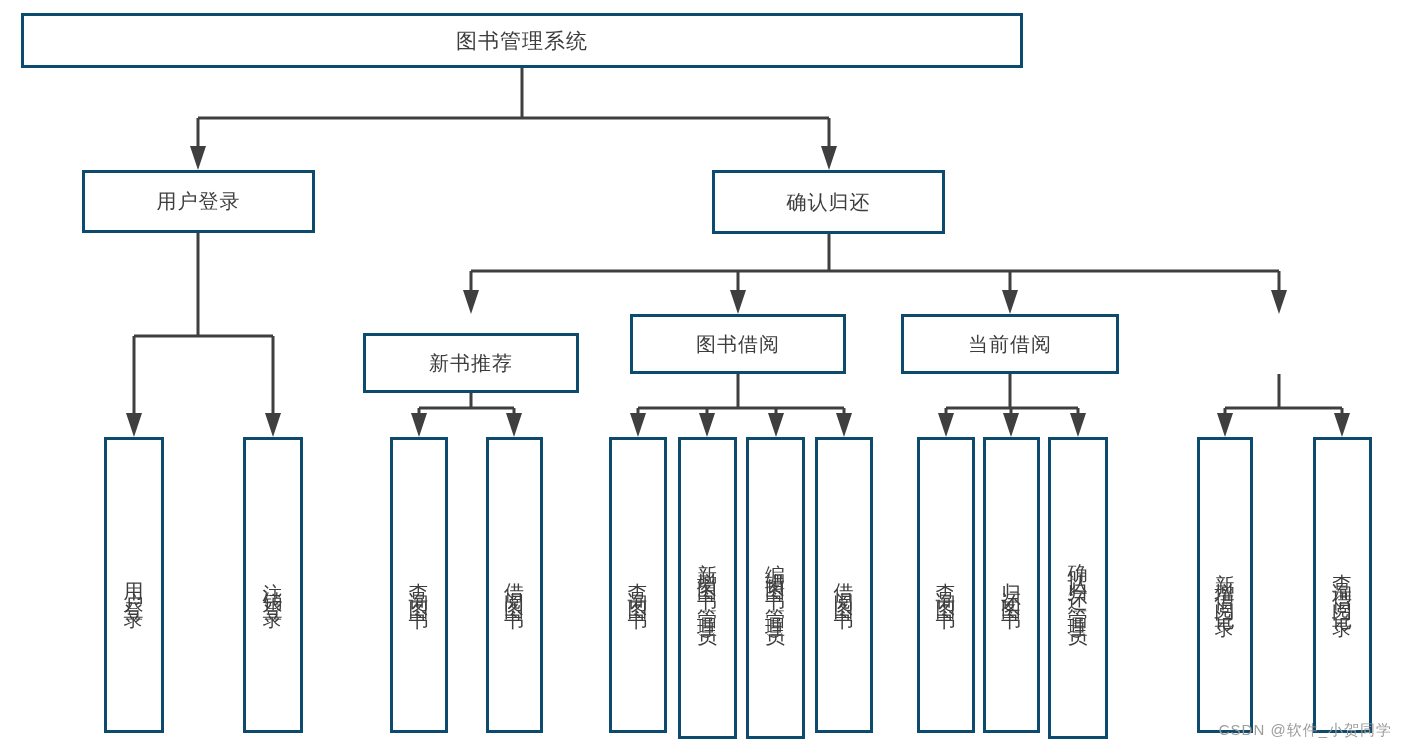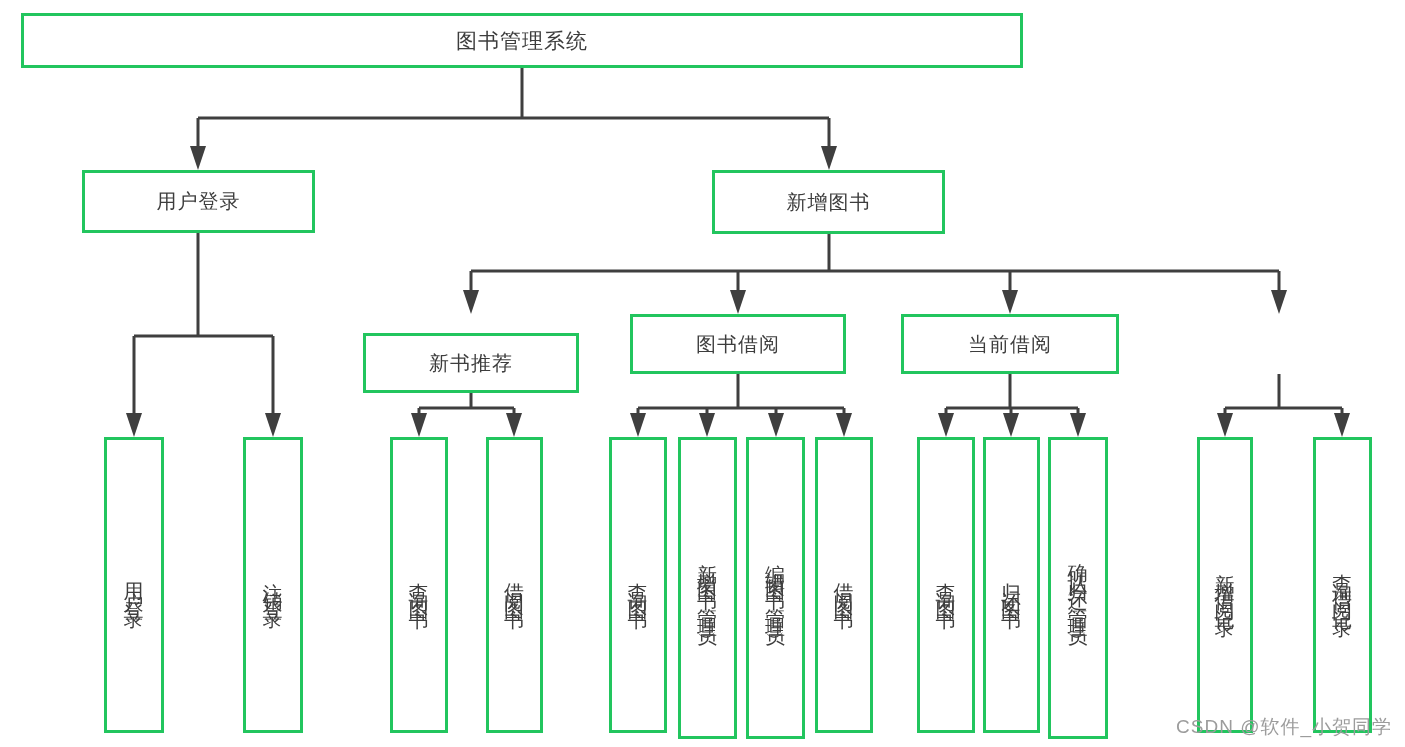--- a/index.html
+++ b/index.html
@@ -13,21 +13,21 @@
   }
   .connectors {
     position: absolute;
     left: 0; top: 0;
     width: 1405px; height: 747px;
     pointer-events: none;
   }
   .box {
     position: absolute;
     box-sizing: border-box;
-    border: 3px solid #22c55e;
+    border: 3px solid #0c4a6e;
     background: #ffffff;
     display: flex;
     align-items: center;
     justify-content: center;
     color: #3d3d3d;
   }
   .box.h span {
     font-size: 20px;
     letter-spacing: 1px;
     white-space: nowrap;
@@ -36,21 +36,21 @@
   .box.v span {
     writing-mode: vertical-rl;
     font-size: 20px;
     letter-spacing: 9px;
     line-height: 1;
   }
   .watermark {
     position: absolute;
     right: 13px;
     bottom: 7px;
-    font-size: 19px;
+    font-size: 15px;
     color: #9c9c9c;
     letter-spacing: 1px;
     white-space: nowrap;
   }
 </style>
 </head>
 <body>
 
 <div class="canvas">
 
@@ -95,21 +95,21 @@
   </svg>
 
   <div class="box h root" style="left:21px;top:13px;width:1002px;height:55px">
     <span>图书管理系统</span>
   </div>
 
   <div class="box h" style="left:82px;top:170px;width:233px;height:63px">
     <span>用户登录</span>
   </div>
   <div class="box h" style="left:712px;top:170px;width:233px;height:64px">
-    <span>新增图书</span>
+    <span>确认归还</span>
   </div>
 
   <div class="box h" style="left:363px;top:333px;width:216px;height:60px">
     <span>新书推荐</span>
   </div>
   <div class="box h" style="left:901px;top:314px;width:218px;height:60px">
     <span>当前借阅</span>
   </div>
   <div class="box h" style="left:630px;top:314px;width:216px;height:60px">
     <span>图书借阅</span>

